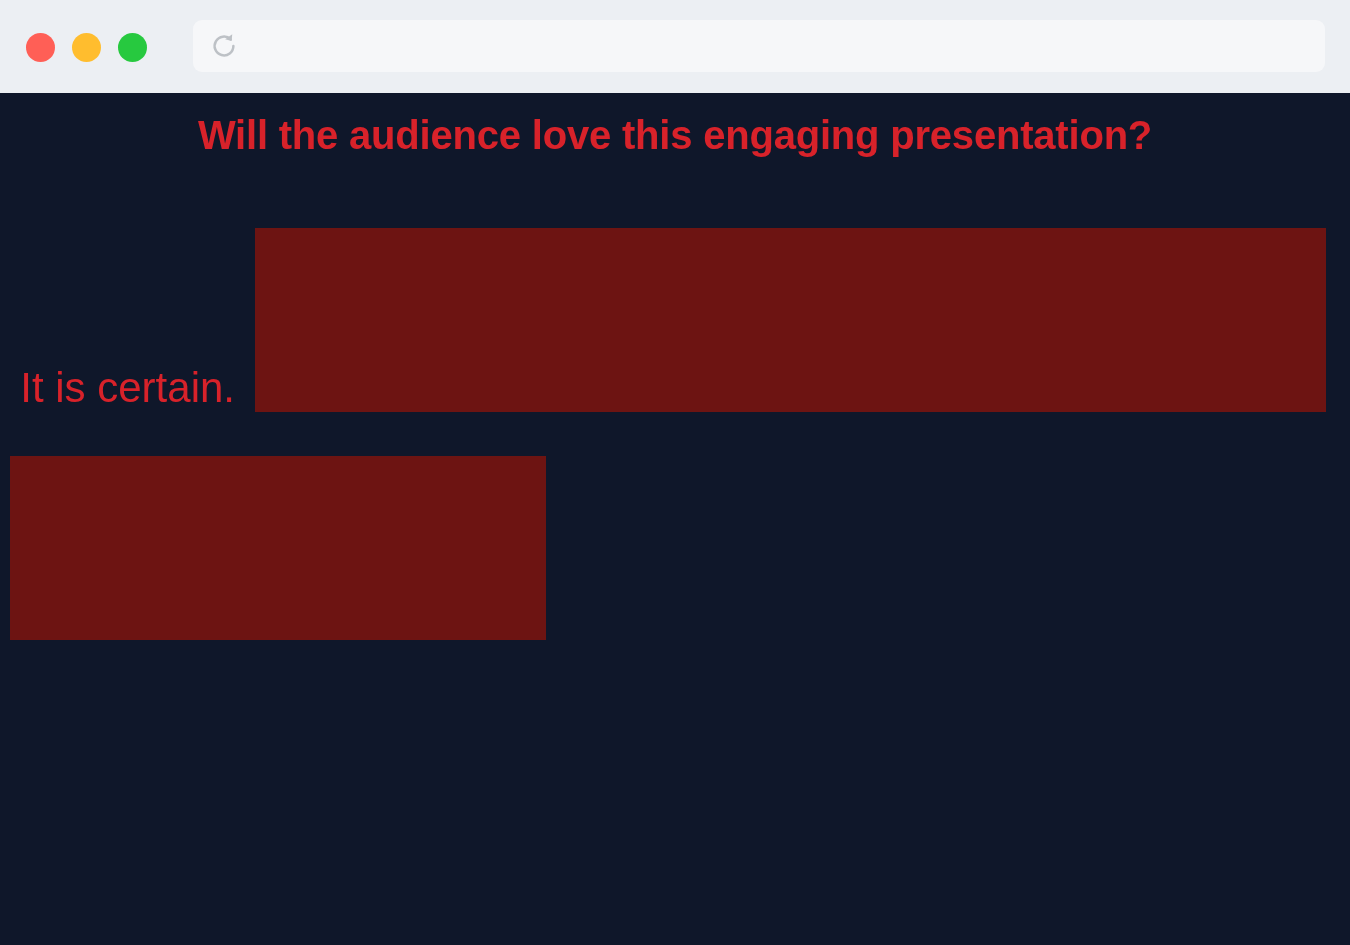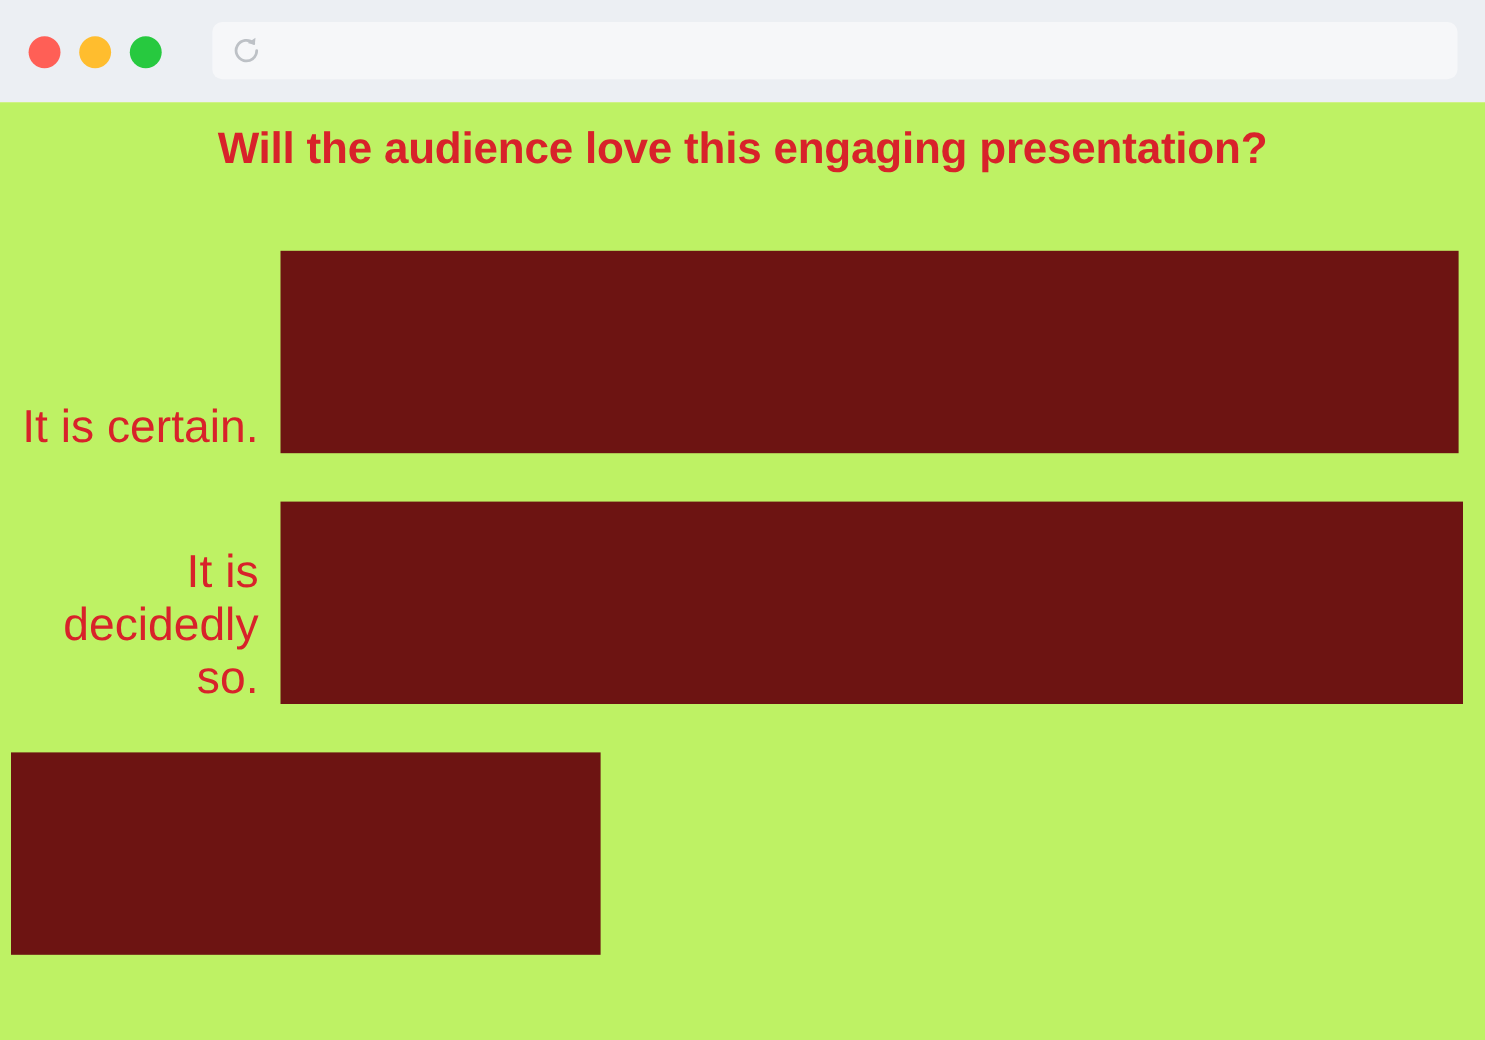--- a/index.html
+++ b/index.html
@@ -67,21 +67,21 @@
     overflow: hidden;
   }
 
   
   .poll-page {
     position: absolute;
     left: 0;
     top: 93px;
     width: 1350px;
     height: 852px;
-    background: #bef264;
+    background: #0f172a;
     box-sizing: border-box;
   }
   .poll-title {
     position: absolute;
     left: 0;
     top: 20px;
     width: 1350px;
     text-align: center;
     font-size: 40px;
     font-weight: bold;
@@ -155,26 +155,20 @@
 
   <div class="chart">
 
     <div class="chart-row">
       <div class="row-label">It is certain.</div>
       <div class="bar-track">
         <div class="bar" style="width: 1071px;"></div>
       </div>
     </div>
 
-    <div class="chart-row">
-      <div class="row-label">It is decidedly so.</div>
-      <div class="bar-track">
-        <div class="bar" style="width: 1075px;"></div>
-      </div>
-    </div>
 
     <div class="chart-row">
       <div class="bar-track">
         <div class="bar" style="width: 536px;"></div>
       </div>
     </div>
 
   </div>
 </div>
 

